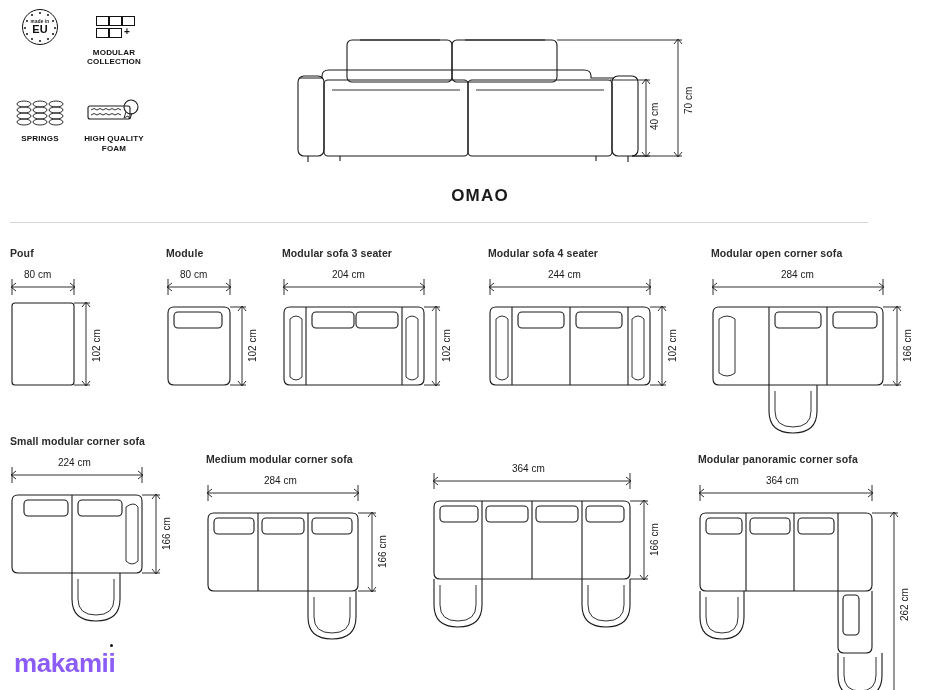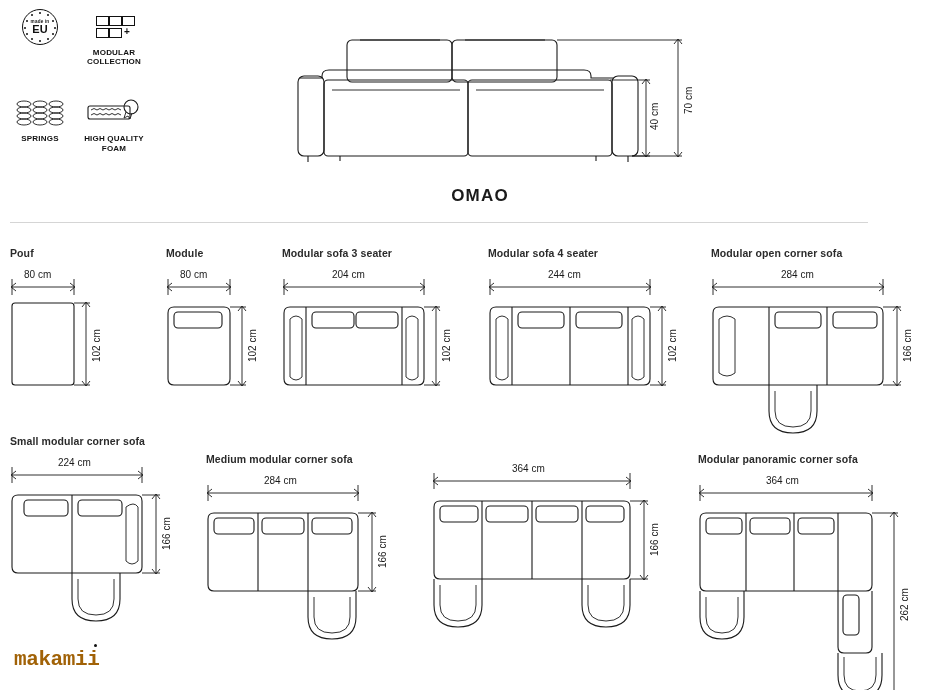--- a/index.html
+++ b/index.html
@@ -129,25 +129,24 @@
     font-weight: bold;
     color: #2b2b2b;
     letter-spacing: .1px;
     white-space: nowrap;
   }
 
   
   .logo {
     position: absolute;
     left: 14px; top: 648px;
-    font-size: 21px;
+    font-size: 26px;
     font-weight: bold;
     letter-spacing: -0.4px;
-    color: #a16207;
-    font-family: Liberation Mono, monospace;
+    color: #8b5cf6;
   }
   .logo .dots { position: relative; }
   .logo .dots:after {
     content: "";
     position: absolute;
     right: 2px; top: -4px;
     width: 3px; height: 3px;
     background: #111;
     border-radius: 50%;
   }

